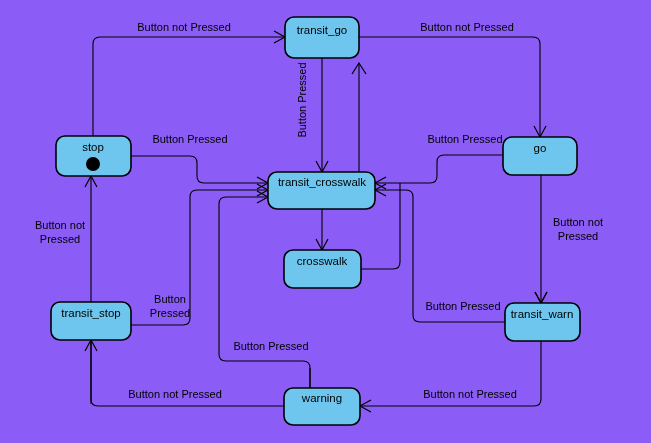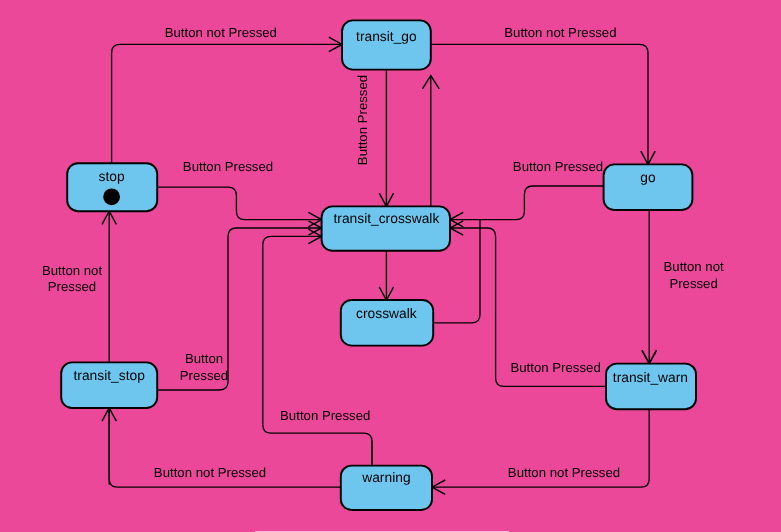--- a/index.html
+++ b/index.html
@@ -7,21 +7,21 @@
     padding: 0;
     background: #ffffff;
   }
   body {
     font-family: "Liberation Sans", sans-serif;
   }
   #diagram-root {
     position: relative;
     width: 651px;
     height: 443px;
-    background: #ec4899;
+    background: #8b5cf6;
     overflow: hidden;
   }
   #diagram-svg {
     position: absolute;
     left: 0;
     top: 0;
     width: 651px;
     height: 443px;
   }
   .edge-line {

